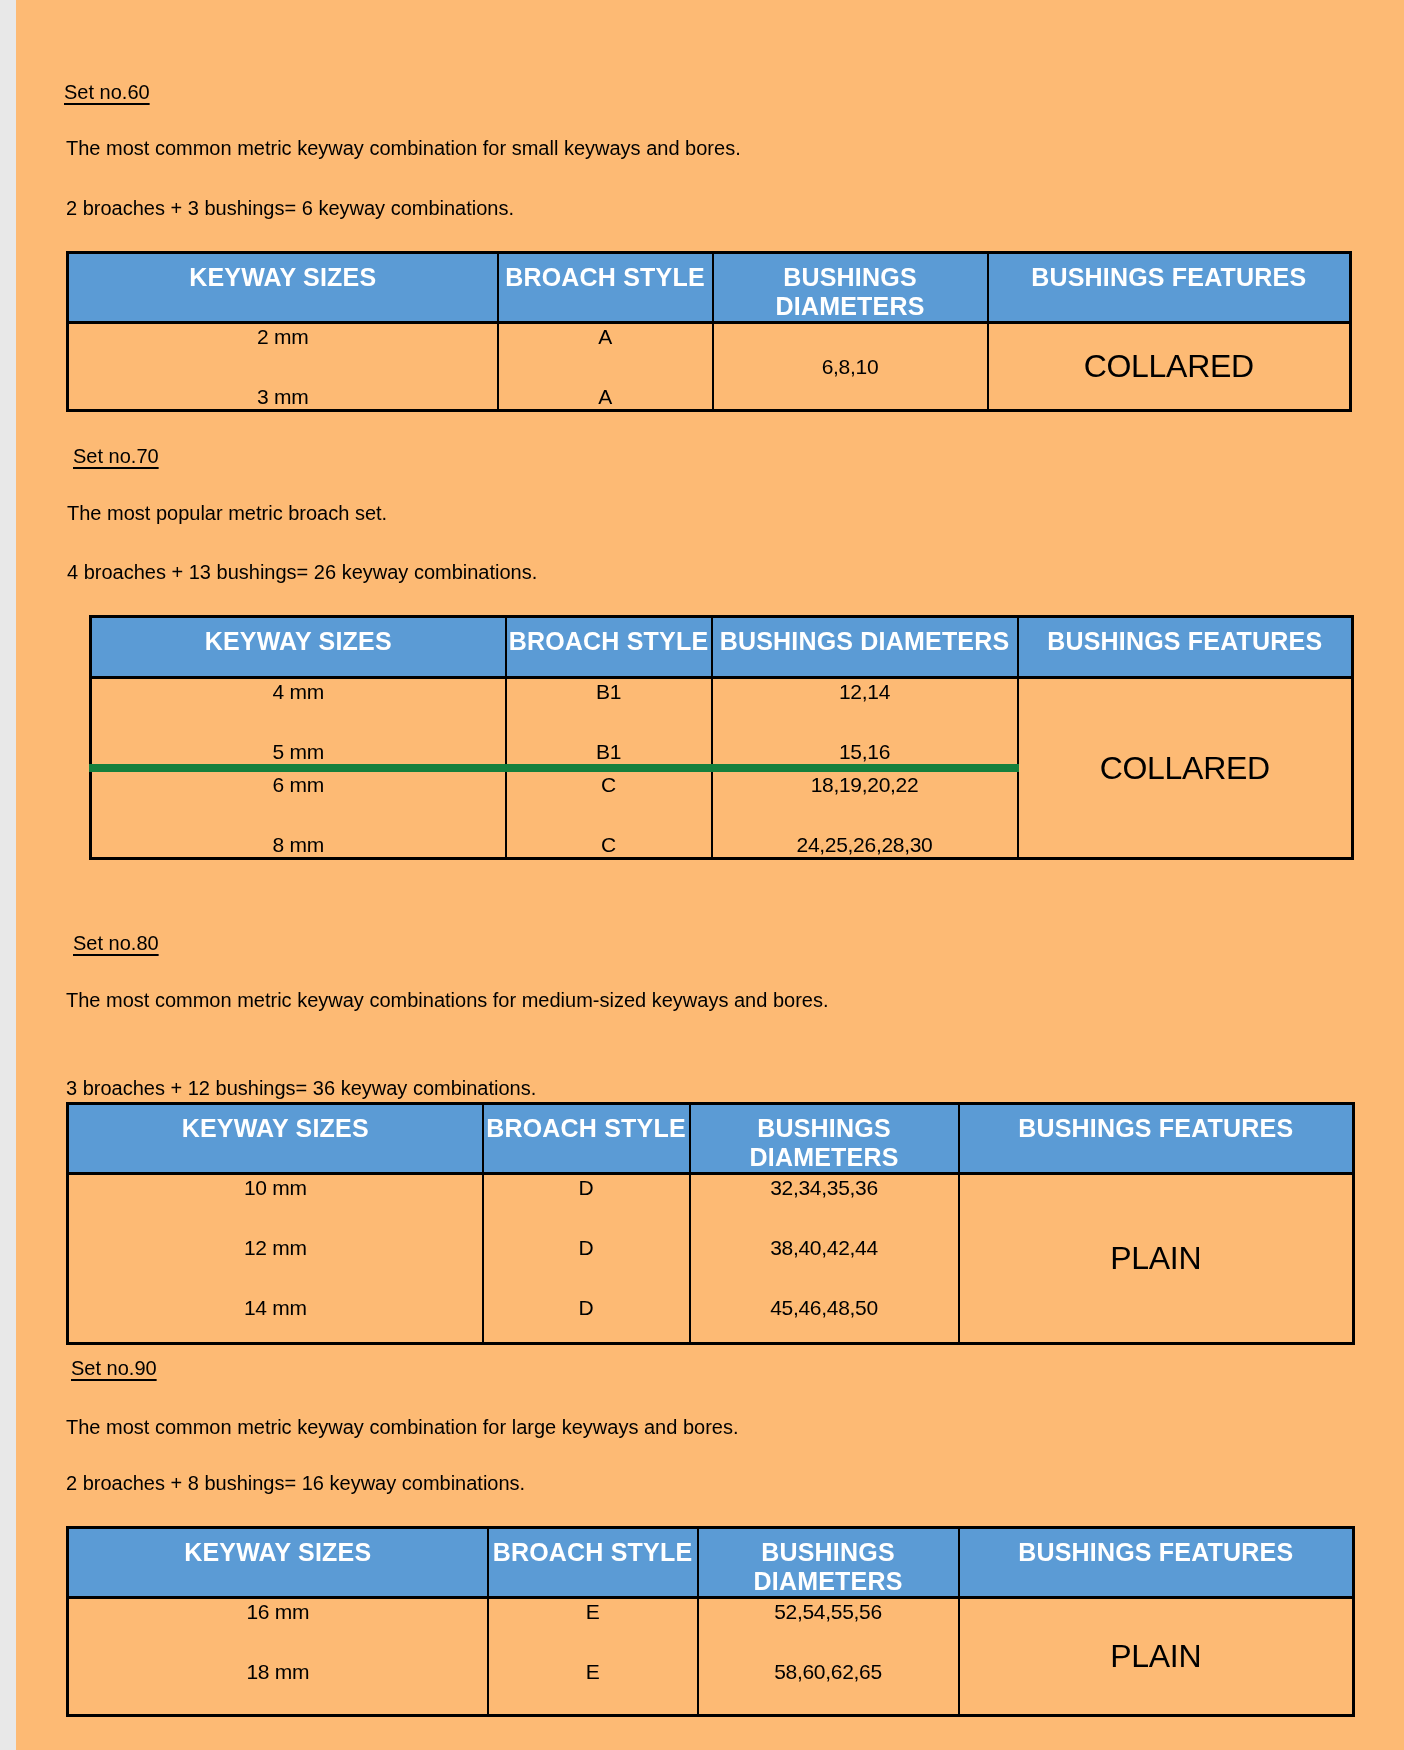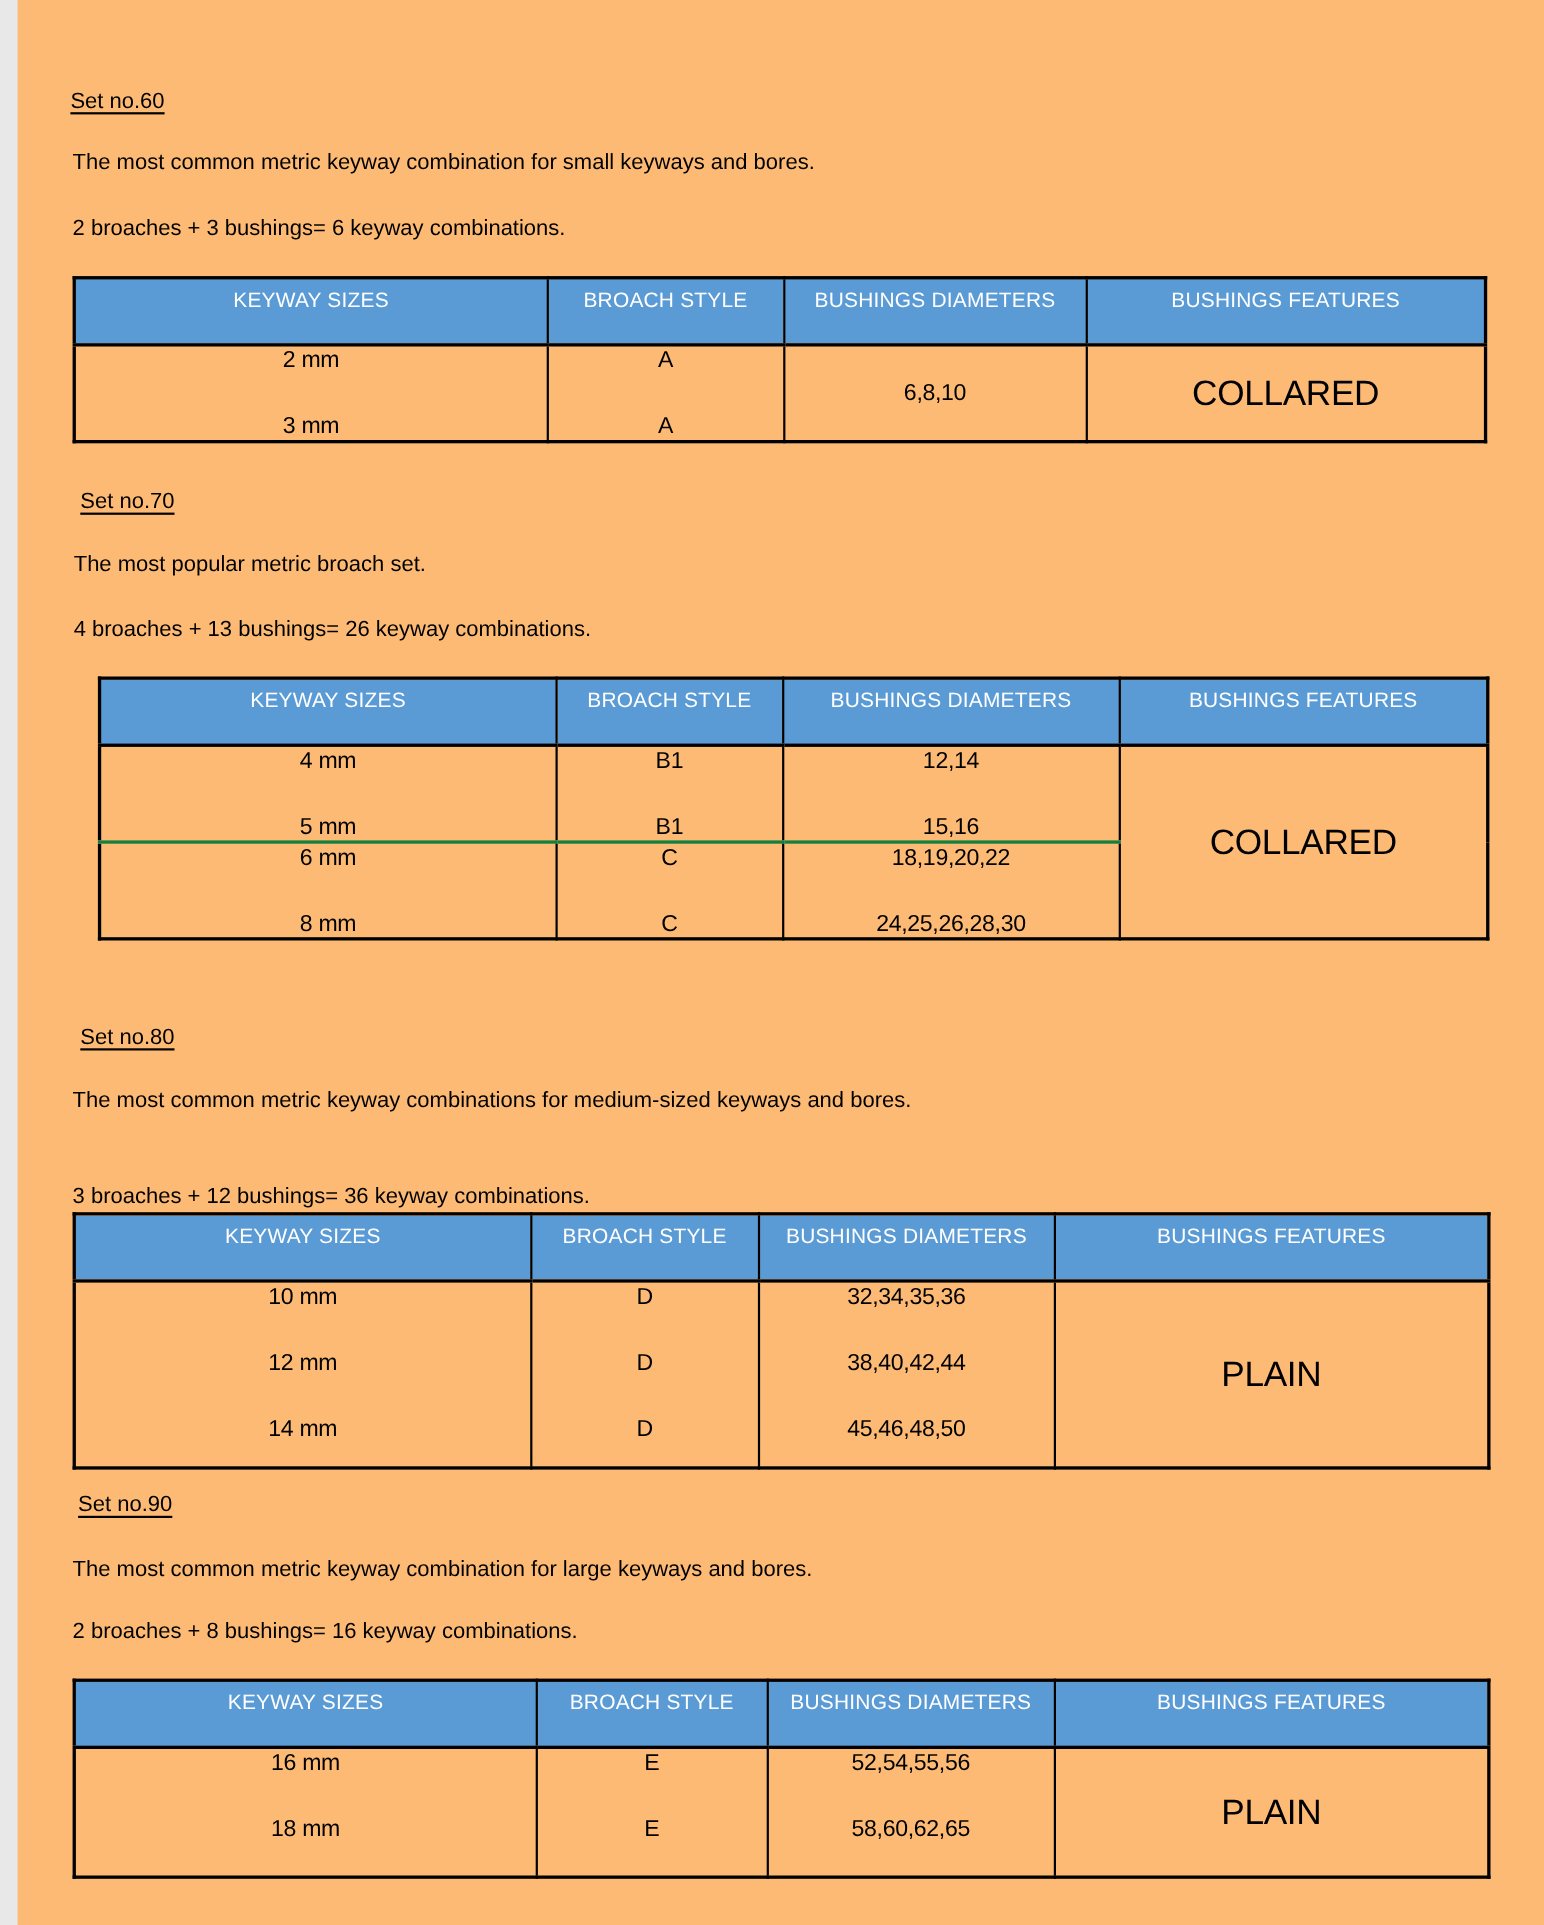--- a/index.html
+++ b/index.html
@@ -37,30 +37,30 @@
   }
   table.broach-table th, table.broach-table td {
     border: 2px solid #000;
     padding: 0;
     box-sizing: border-box;
     overflow: hidden;
   }
   table.broach-table thead th {
     background: #5B9BD5;
     color: #ffffff;
-    font-weight: normal;
-    font-size: 19px;
+    font-weight: bold;
+    font-size: 25px;
     text-align: center;
     vertical-align: top;
     height: 61px;
     padding-top: 9px;
     border-bottom: 3px solid #000;
     letter-spacing: 0.2px;
   }
-  table.broach-table tbody tr + tr td { border-top: 3px solid #15803d; }
+  table.broach-table tbody tr + tr td { border-top: 8px solid #15803d; }
   td.stack-cell {
     vertical-align: top;
     text-align: center;
     font-size: 21px;
     letter-spacing: -0.3px;
     padding: 8px 0 28px 0;
   }
   .t2 td.stack-cell { padding-bottom: 22px; }
   .t3 td.stack-cell { padding-bottom: 30px; }
   .line { height: 25px; line-height: 25px; }

